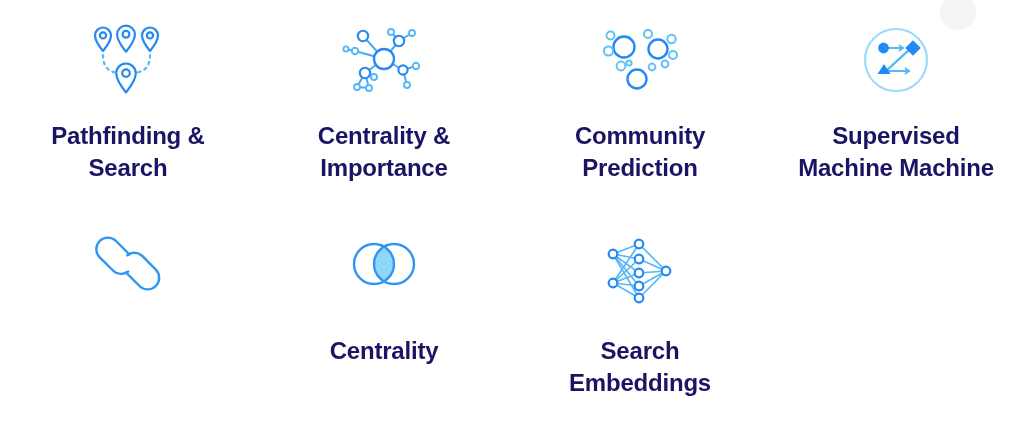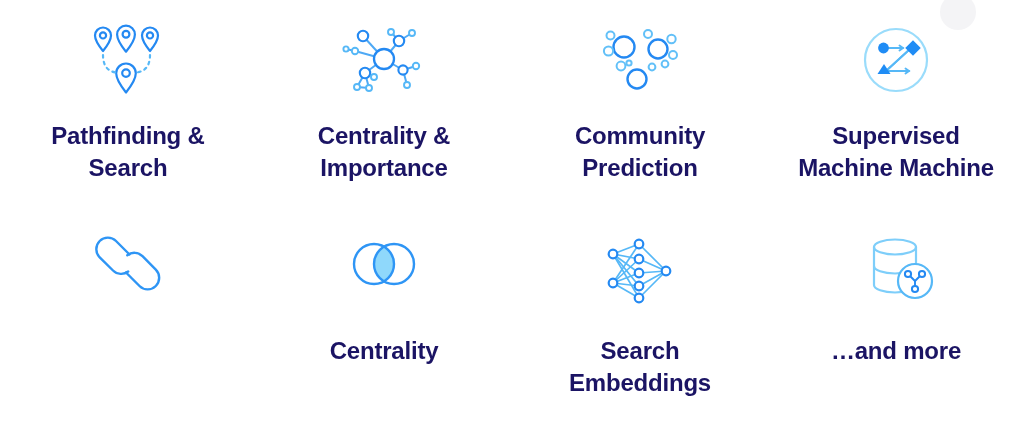--- a/index.html
+++ b/index.html
@@ -250,37 +250,14 @@
           <circle cx="42" cy="54" r="4.3"></circle>
           <circle cx="42" cy="66" r="4.3"></circle>
           <circle cx="69" cy="39" r="4.3"></circle>
         </g>
       </svg>
     </div>
     <div class="label">Search
 Embeddings</div>
   </div>
 
-  <div class="cell r2">
-    <div class="icon-wrap">
-      <svg width="86" height="80" viewBox="0 0 86 80" fill="none">
-        <g stroke="#7ecefa" stroke-width="2.2" fill="none" stroke-linecap="round">
-          <ellipse cx="42" cy="15" rx="21" ry="7.5"></ellipse>
-          <path d="M21 15 V53 a21 7.5 0 0 0 42 0 V15"></path>
-          <path d="M21 34 a21 7.5 0 0 0 42 0"></path>
-        </g>
-        <circle cx="62" cy="49" r="17" fill="#ffffff" stroke="#56b8f7" stroke-width="2.2"></circle>
-        <g stroke="#2489f2" stroke-width="1.9" stroke-linecap="round">
-          <line x1="56" y1="43" x2="62" y2="49"></line>
-          <line x1="68" y1="43" x2="62" y2="49"></line>
-          <line x1="62" y1="49" x2="62" y2="56"></line>
-        </g>
-        <g fill="#ffffff" stroke="#2489f2" stroke-width="2">
-          <circle cx="55" cy="42" r="3.1"></circle>
-          <circle cx="69" cy="42" r="3.1"></circle>
-          <circle cx="62" cy="57" r="3.1"></circle>
-        </g>
-      </svg>
-    </div>
-    <div class="label">…and more</div>
-  </div>
 
 </div>
 
 </body></html>

